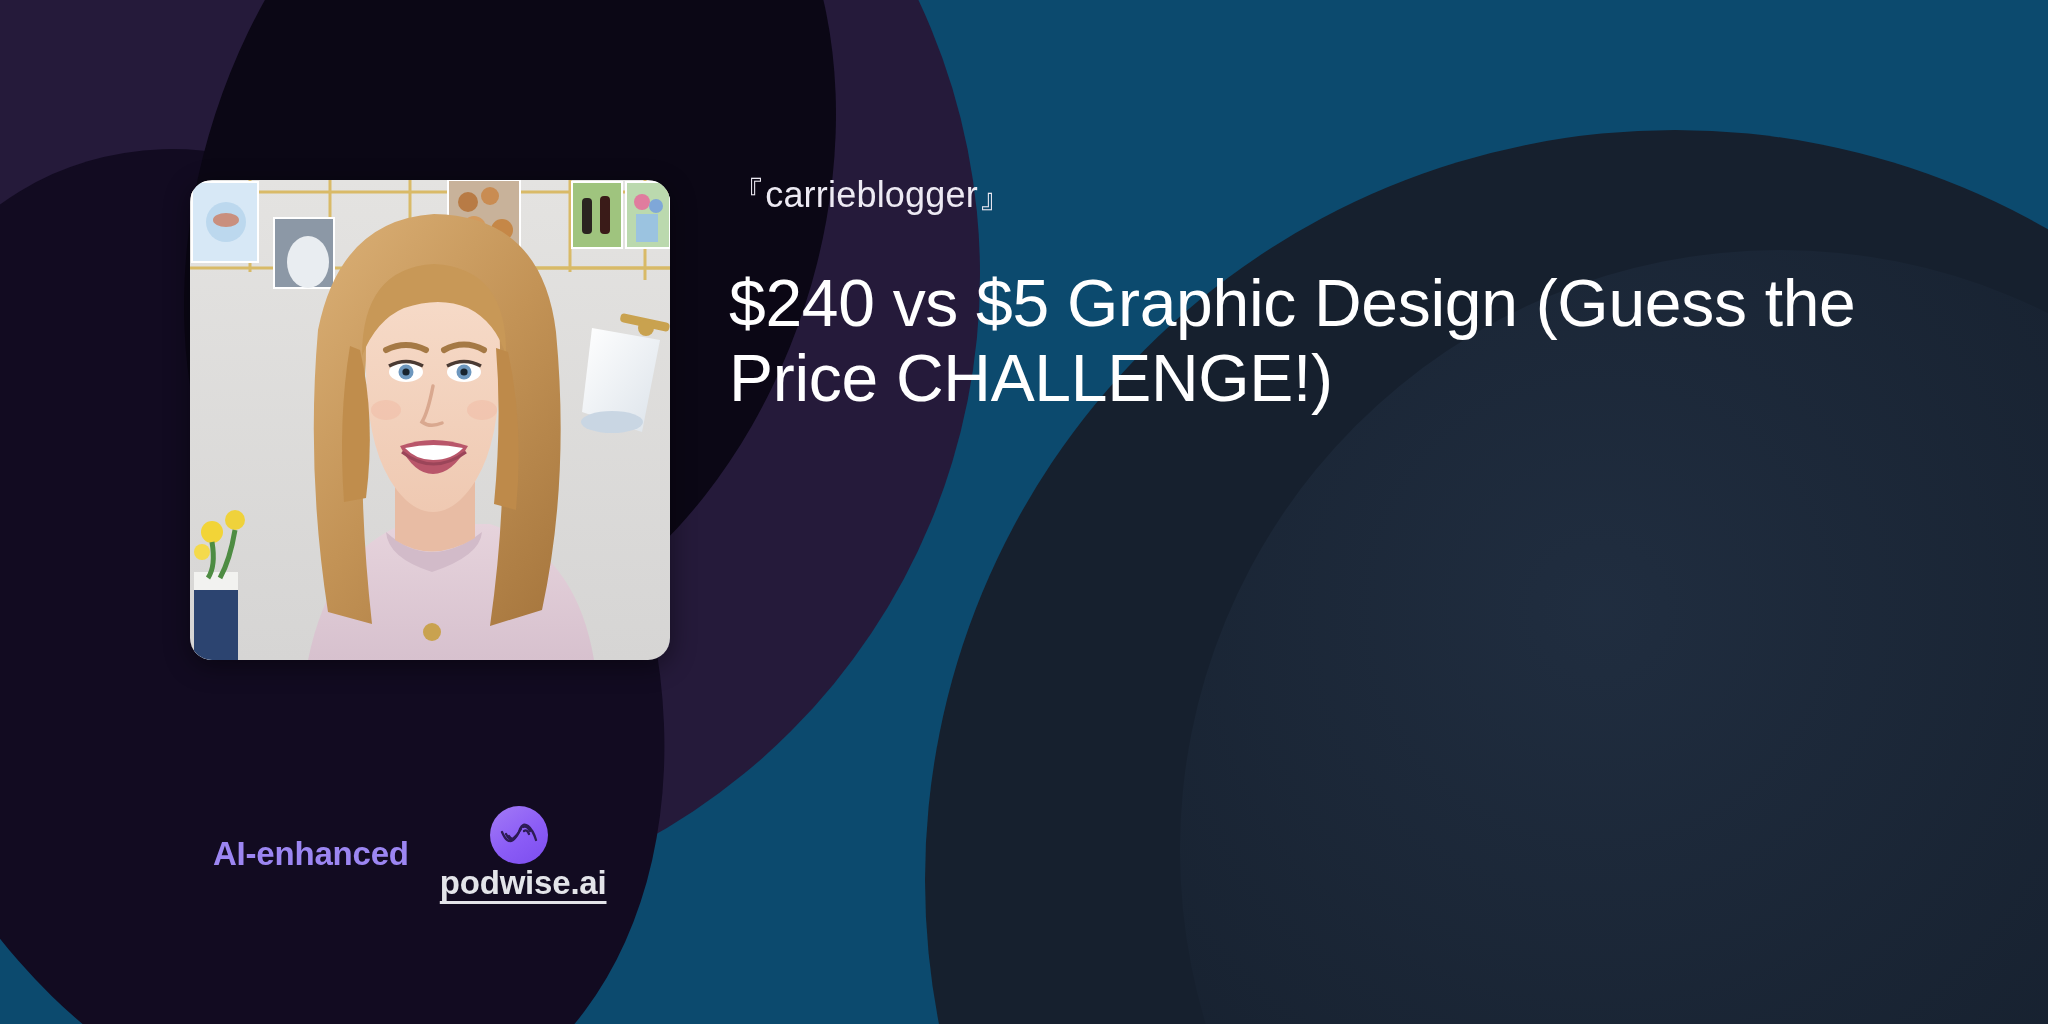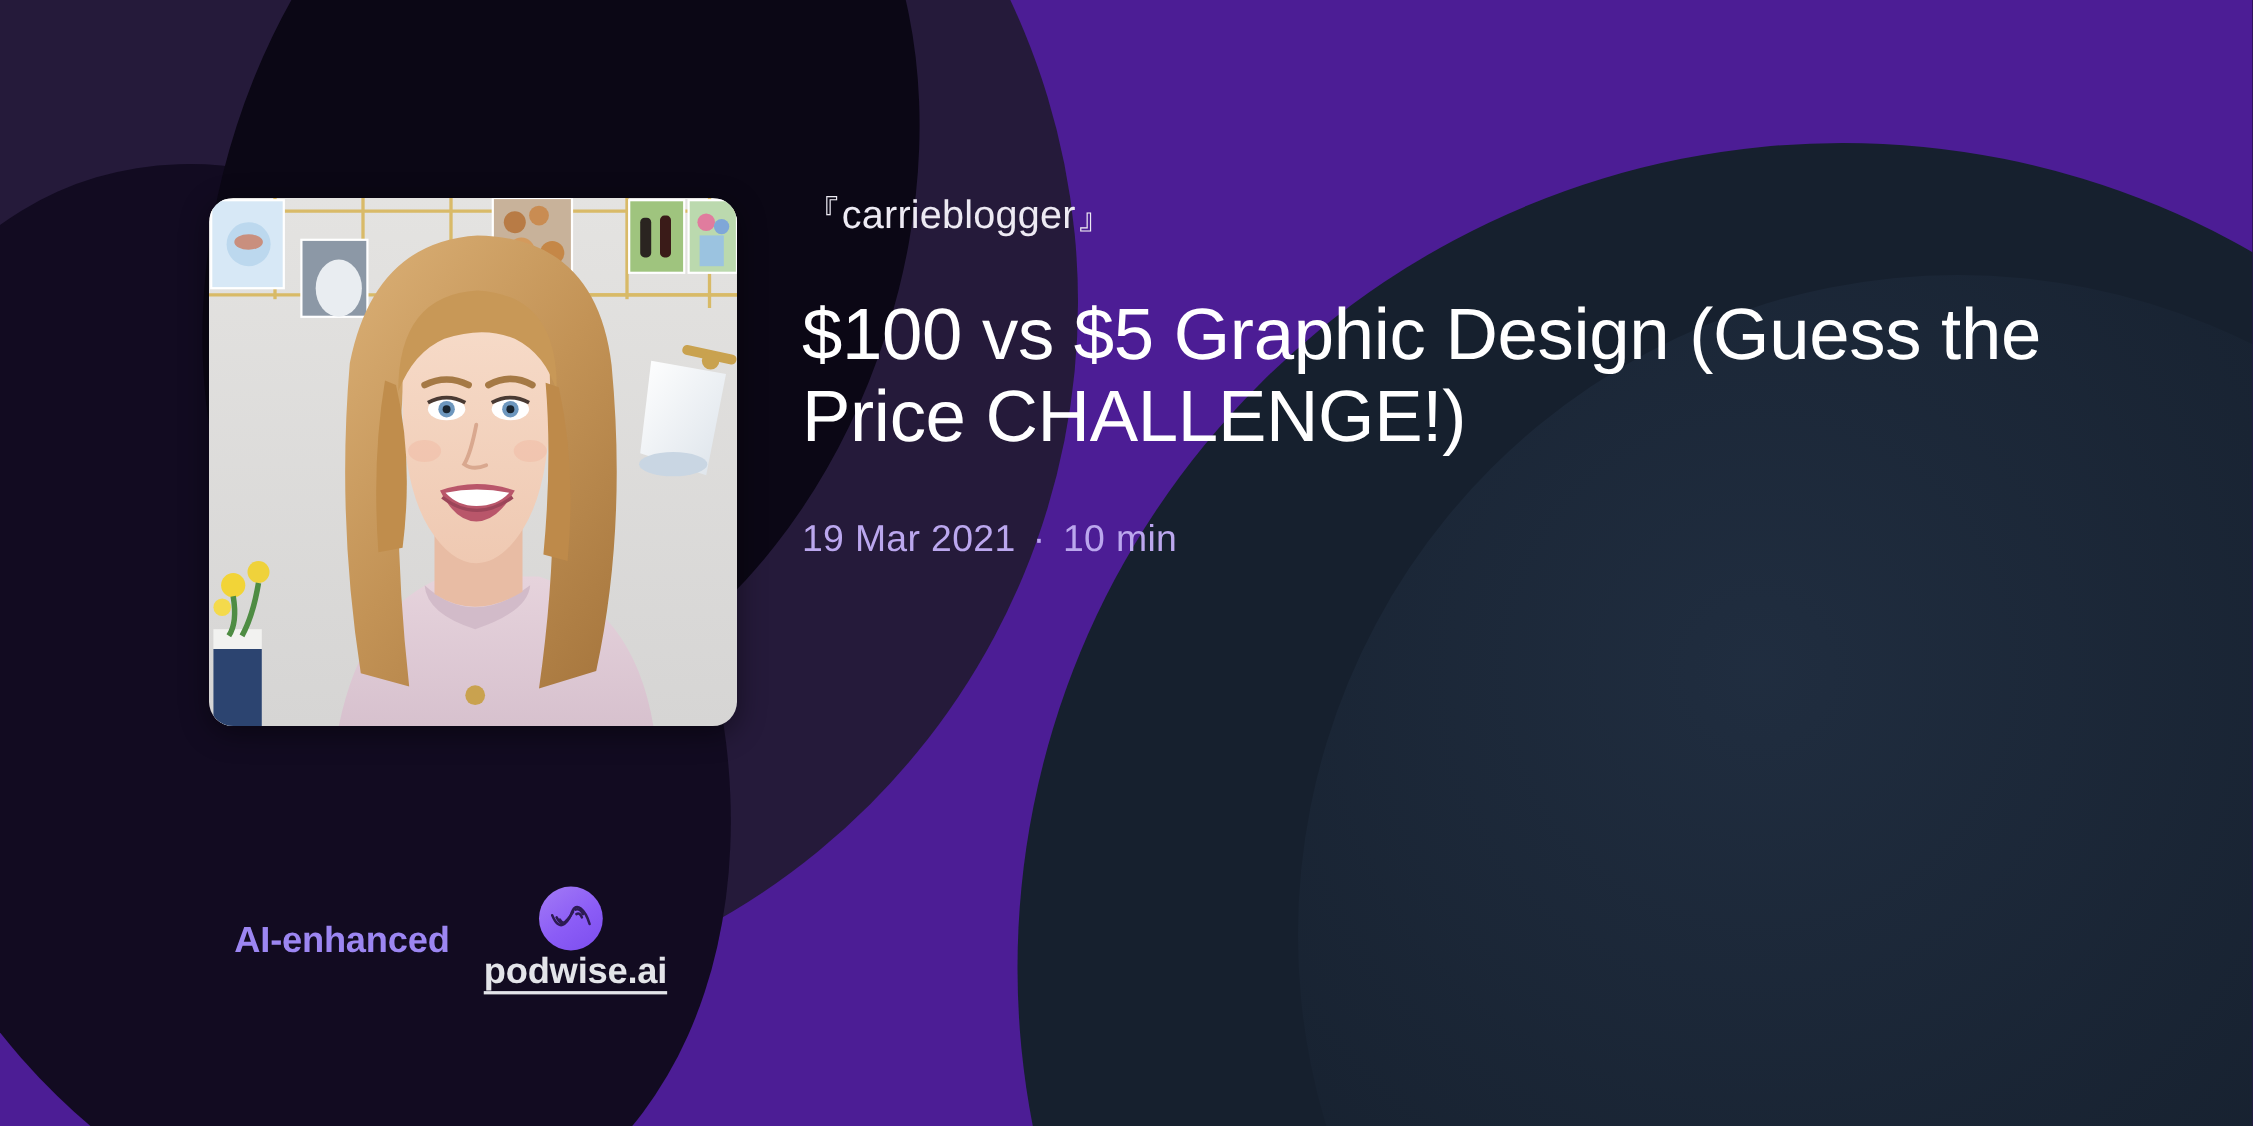--- a/index.html
+++ b/index.html
@@ -7,21 +7,21 @@
   html, body {
     width:2048px; height:1024px;
     background:#000000;
     font-family:"Liberation Sans", sans-serif;
     overflow:hidden;
   }
 
   #card {
     position:relative;
     width:2048px; height:1024px;
-    background:#4c1d95;
+    background:#0c4a6e;
     overflow:hidden;
   }
 
   
   .bg-layer { position:absolute; inset:0; overflow:hidden; }
 
   .blob-purple {
     position:absolute;
     left:-310px; top:-370px;
     width:1290px; height:1290px;
@@ -273,27 +273,22 @@
         <path d="M212 272 Q243 296 276 272" stroke="#9B4559" stroke-width="3" fill="none"></path>
 
         <ellipse cx="196" cy="230" rx="15" ry="10" fill="#F0BBA6" opacity=".55"></ellipse>
         <ellipse cx="292" cy="230" rx="15" ry="10" fill="#F0BBA6" opacity=".55"></ellipse>
       </svg>
     </div>
 
     <div class="text-col">
       <div class="podcast-name">『carrieblogger』</div>
 
-      <div class="ep-title">$100 vs $5 Graphic Design (Guess the Price CHALLENGE!)</div>
-
-      <div class="ep-meta">
-        <span>19 Mar 2021</span>
-        <span class="dot">·</span>
-        <span>10 min</span>
-      </div>
+      <div class="ep-title">$240 vs $5 Graphic Design (Guess the Price CHALLENGE!)</div>
+
     </div>
 
     <div class="tagline">
       <span class="sp">&nbsp;</span>
       <span class="accent">AI-enhanced</span>
       <span class="sp">&nbsp;</span>
 
       <span class="brand">
         <span class="brand-logo">
           <svg width="40" height="30" viewBox="0 0 40 30" xmlns="http://www.w3.org/2000/svg">

